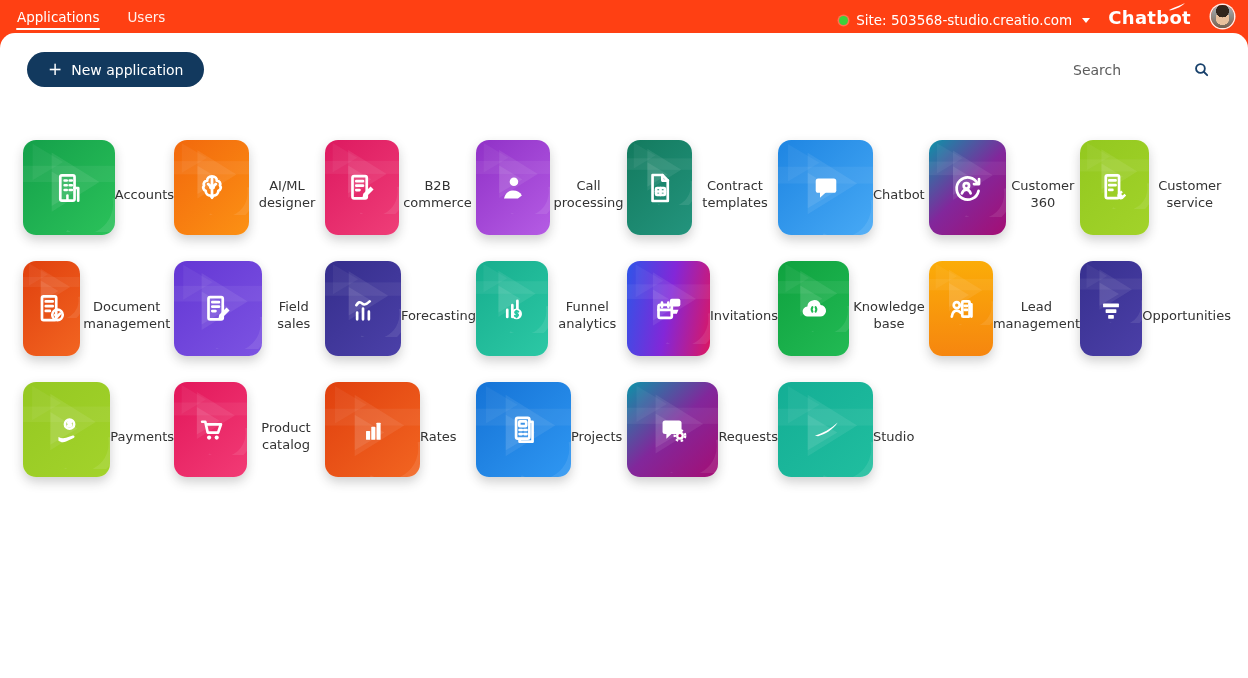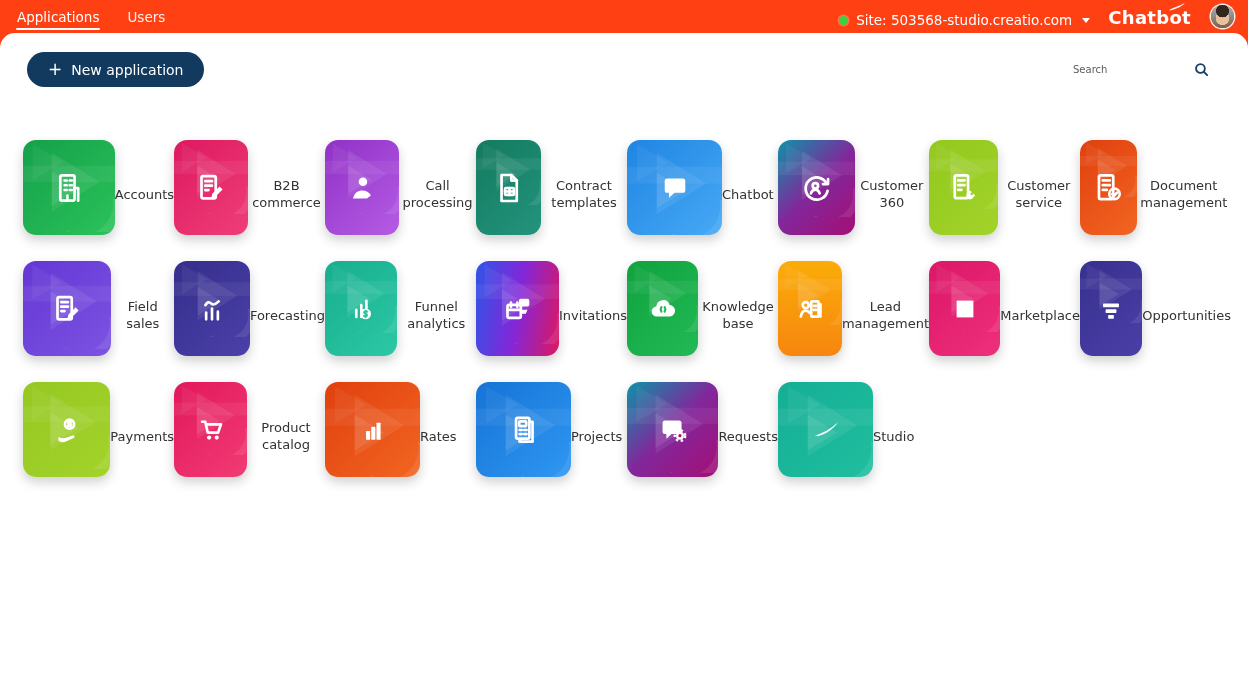--- a/index.html
+++ b/index.html
@@ -36,21 +36,21 @@
   .sheet { position:relative; margin-top:-15px; height:645px; background:#fff;
     border-radius:15px 15px 0 0; }
 
   
   .toolbar { display:flex; align-items:center; padding:19px 38px 0 27px; }
   .btn-new { display:flex; align-items:center; gap:9px; height:35px; padding:0 21px;
     border:none; border-radius:18px; background:#12395E; color:#fff; font-size:14px;
     font-family:inherit; cursor:pointer; }
   .btn-new .plus { font-size:17px; font-weight:400; line-height:1; margin-top:-1px; }
   .search { margin-left:auto; display:flex; align-items:center; gap:30px; }
-  .search input { border:none; outline:none; width:90px; font-size:10px;
+  .search input { border:none; outline:none; width:90px; font-size:14px;
     color:#7f1d1d; font-family:inherit; }
   .search input::placeholder { color:#5c5c5c; }
   .search-icon { cursor:pointer; display:flex; }
 
   
   .grid { margin:53px 0 0 23px; display:grid; grid-template-columns:repeat(8,151px);
     row-gap:26px; }
   .app { display:flex; flex-direction:row; align-items:center; cursor:pointer; }
   .tile { position:relative; width:95px; height:95px; border-radius:13px;
     overflow:hidden; box-shadow:0 5px 11px rgba(40,40,40,.22); }
@@ -123,20 +123,41 @@
             </g>
             <g stroke="#fff" stroke-width="1.6" stroke-linecap="round">
               <path d="M9.2 7.3h1.4M12.4 7.3h1.4M9.2 10.3h1.4M12.4 10.3h1.4M9.2 13.3h1.4M12.4 13.3h1.4"></path>
               <path d="M11 20v-3.2"></path>
             </g>
           </svg>
      </div>
      <div class="app-label">Accounts</div>
       </div>
       <div class="app">
+        <div class="tile" style="background:linear-gradient(135deg,#F2680C,#FC9114);--tile:#FC9114">
+       <svg class="wm" viewBox="0 0 96 96">
+  <g fill="#fff">
+    <rect x="0" y="27" width="96" height="17" opacity=".06"></rect>
+    <path d="M30 13 L80 44 L30 75 Z" opacity=".08"></path>
+    <path d="M30 33 L60 51 L30 69 Z" opacity=".09"></path>
+    <path d="M10 4 L42 23 L10 42 Z" opacity=".05"></path>
+  </g>
+  <path d="M44 98 A36 36 0 0 0 98 60" stroke="#fff" stroke-width="9" fill="none" opacity=".09"></path>
+</svg>
+       <svg class="glyph" viewBox="0 0 24 24">
+            <g fill="none" stroke="#fff" stroke-width="1.7" stroke-linecap="round" stroke-linejoin="round">
+              <path d="M12 4.6c-2.1 0-3.1 1.3-3 2.7-1.7.2-2.7 1.7-2 3.1-1 1.2-.4 3 1 3.4 0 1.7 1.4 3 3 3 .3 1 1.8 1 2 0 1.6 0 3-1.3 3-3 1.4-.4 2-2.2 1-3.4.7-1.4-.3-2.9-2-3.1.1-1.4-.9-2.7-3-2.7z"></path>
+              <path d="M12 5.2v13"></path>
+              <path d="M9.5 9.5c1 .5 1.6 1.4 1.6 2.5M14.5 9.5c-1 .5-1.6 1.4-1.6 2.5"></path>
+            </g>
+          </svg>
+     </div>
+     <div class="app-label">AI/ML designer</div>
+      </div>
+      <div class="app">
         <div class="tile" style="background:linear-gradient(135deg,#DD1960,#EF3E78);--tile:#EF3E78">
        <svg class="wm" viewBox="0 0 96 96">
   <g fill="#fff">
     <rect x="0" y="27" width="96" height="17" opacity=".06"></rect>
     <path d="M30 13 L80 44 L30 75 Z" opacity=".08"></path>
     <path d="M30 33 L60 51 L30 69 Z" opacity=".09"></path>
     <path d="M10 4 L42 23 L10 42 Z" opacity=".05"></path>
   </g>
   <path d="M44 98 A36 36 0 0 0 98 60" stroke="#fff" stroke-width="9" fill="none" opacity=".09"></path>
 </svg>
@@ -396,37 +417,20 @@
        <svg class="glyph" viewBox="0 0 24 24">
             <g fill="none" stroke="#fff" stroke-width="1.7" stroke-linecap="round" stroke-linejoin="round">
               <circle cx="9.3" cy="9.6" r="1.9"></circle>
               <path d="M6.2 16.8c.4-2.6 1.7-3.8 3.1-3.8 1 0 1.9.5 2.5 1.4"></path>
               <rect x="12.8" y="7.2" width="4.6" height="9.6" rx=".6"></rect>
               <path d="M14.3 10h1.6M14.3 12.6h1.6M17.4 9h1.2v7.8"></path>
             </g>
           </svg>
      </div>
      <div class="app-label">Lead management</div>
-      </div>
-      <div class="app">
-        <div class="tile" style="background:linear-gradient(135deg,#DC1668,#EE307B);--tile:#EE307B">
-       <svg class="wm" viewBox="0 0 96 96">
-  <g fill="#fff">
-    <rect x="0" y="27" width="96" height="17" opacity=".06"></rect>
-    <path d="M30 13 L80 44 L30 75 Z" opacity=".08"></path>
-    <path d="M30 33 L60 51 L30 69 Z" opacity=".09"></path>
-    <path d="M10 4 L42 23 L10 42 Z" opacity=".05"></path>
-  </g>
-  <path d="M44 98 A36 36 0 0 0 98 60" stroke="#fff" stroke-width="9" fill="none" opacity=".09"></path>
-</svg>
-       <svg class="glyph" viewBox="0 0 24 24">
-            <rect x="6.7" y="6.7" width="10.6" height="10.6" fill="#fff"></rect>
-          </svg>
-     </div>
-     <div class="app-label">Marketplace</div>
       </div>
       <div class="app">
         <div class="tile" style="background:linear-gradient(135deg,#37308F,#4B3FA7);--tile:#4B3FA7">
        <svg class="wm" viewBox="0 0 96 96">
   <g fill="#fff">
     <rect x="0" y="27" width="96" height="17" opacity=".06"></rect>
     <path d="M30 13 L80 44 L30 75 Z" opacity=".08"></path>
     <path d="M30 33 L60 51 L30 69 Z" opacity=".09"></path>
     <path d="M10 4 L42 23 L10 42 Z" opacity=".05"></path>
   </g>

